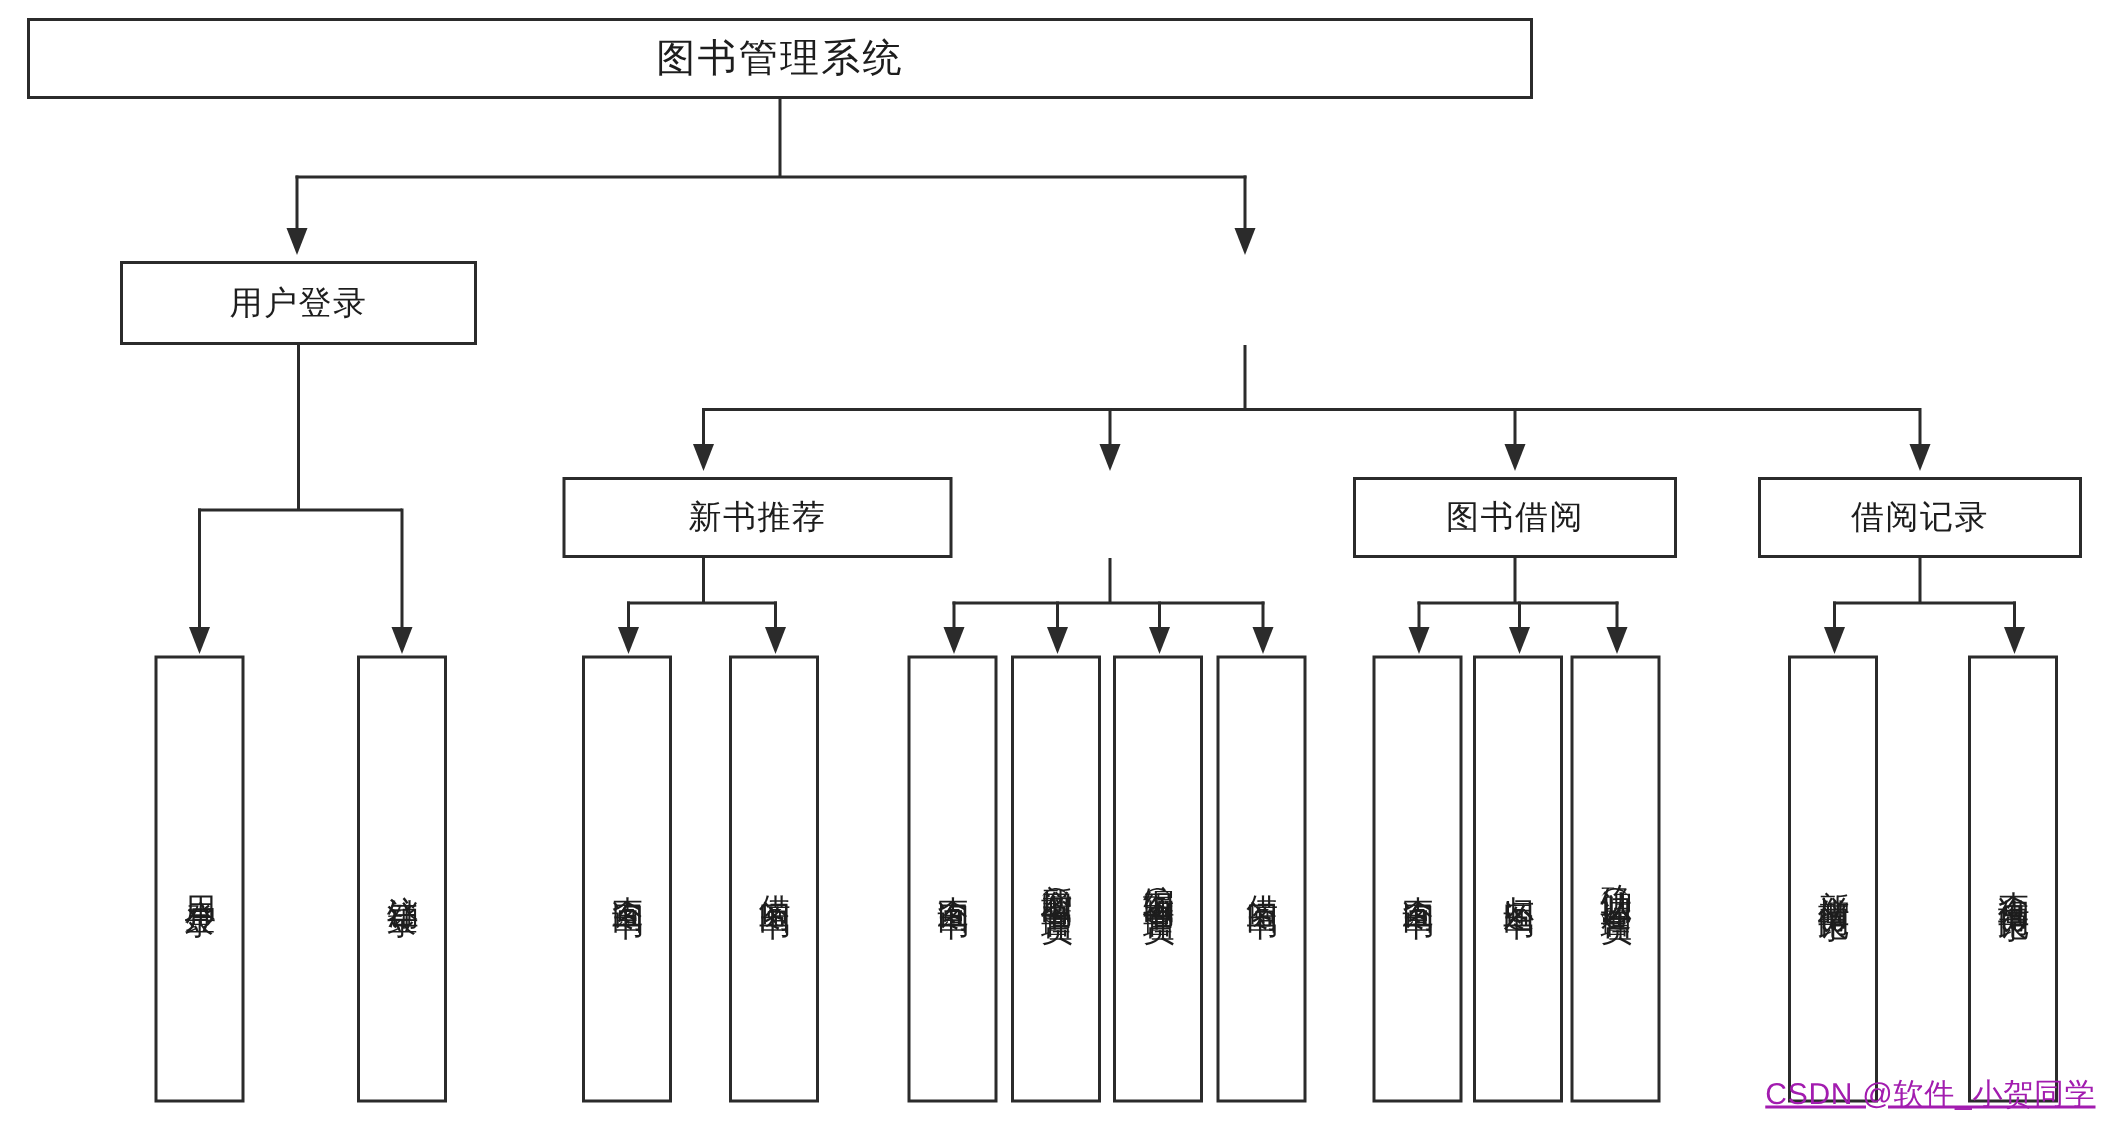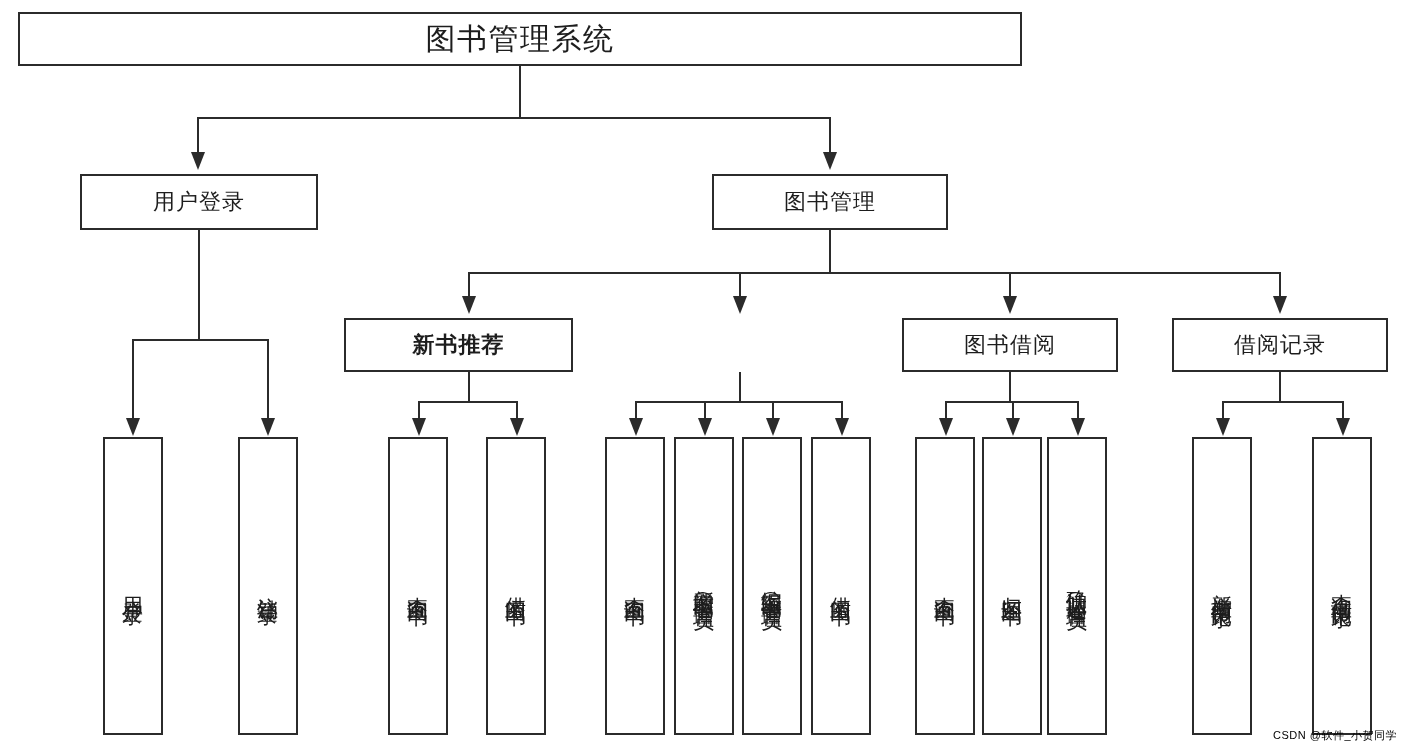--- a/index.html
+++ b/index.html
@@ -34,21 +34,21 @@
   .node .label {
     display: block;
     color: #1d1d1d;
   }
   .node.horiz .label {
     font-size: 22px;
     letter-spacing: 1px;
     white-space: nowrap;
   }
   .node.root .label {
-    font-size: 30px;
+    font-size: 26px;
     letter-spacing: 1.5px;
   }
   
   .node.vert {
     align-items: center;
     justify-content: center;
     padding: 8px 0;
   }
   .node.vert .label {
     writing-mode: vertical-rl;
@@ -71,25 +71,26 @@
     height: 0;
     border-left: 7px solid transparent;
     border-right: 7px solid transparent;
     border-top: 18px solid #2b2b2b;
   }
   
   #watermark {
     position: absolute;
     right: 8px;
     bottom: 4px;
-    font-size: 11px;
-    color: #000000;
+    font-size: 20px;
+    color: #a21caf;
     letter-spacing: 0.5px;
     white-space: nowrap;
     user-select: none;
+    text-decoration: underline;
   }
 </style>
 </head>
 <body>
 
 <div id="canvas">
 
   <div class="node root horiz" style="left:18px; top:12px; width:1004px; height:54px;">
     <span class="label">图书管理系统</span>
   </div>
@@ -98,43 +99,40 @@
   <div class="edge h" style="left:197px; top:117px; width:634px;"></div>
   <div class="edge v" style="left:197px; top:117px; height:36px;"></div>
   <div class="edge v" style="left:829px; top:117px; height:36px;"></div>
   <div class="arrow" style="left:191px; top:152px;"></div>
   <div class="arrow" style="left:823px; top:152px;"></div>
 
   <div class="node horiz" style="left:80px; top:174px; width:238px; height:56px;">
     <span class="label">用户登录</span>
   </div>
 
-  <div class="node horiz" style="left:712px; top:174px; width:236px; height:56px;">
-    <span class="label">图书管理</span>
-  </div>
 
   <div class="edge v" style="left:198px; top:230px; height:110px;"></div>
   <div class="edge h" style="left:132px; top:339px; width:136px;"></div>
   <div class="edge v" style="left:132px; top:339px; height:80px;"></div>
   <div class="edge v" style="left:267px; top:339px; height:80px;"></div>
   <div class="arrow" style="left:126px; top:418px;"></div>
   <div class="arrow" style="left:261px; top:418px;"></div>
 
   <div class="edge v" style="left:829px; top:230px; height:43px;"></div>
   <div class="edge h" style="left:468px; top:272px; width:812px;"></div>
   <div class="edge v" style="left:468px; top:272px; height:25px;"></div>
   <div class="edge v" style="left:739px; top:272px; height:25px;"></div>
   <div class="edge v" style="left:1009px; top:272px; height:25px;"></div>
   <div class="edge v" style="left:1279px; top:272px; height:25px;"></div>
   <div class="arrow" style="left:462px; top:296px;"></div>
   <div class="arrow" style="left:733px; top:296px;"></div>
   <div class="arrow" style="left:1003px; top:296px;"></div>
   <div class="arrow" style="left:1273px; top:296px;"></div>
 
-  <div class="node horiz" style="left:344px; top:318px; width:229px; height:54px;font-weight:bold;">
+  <div class="node horiz" style="left:375px; top:318px; width:260px; height:54px;">
     <span class="label">新书推荐</span>
   </div>
   <div class="node horiz" style="left:902px; top:318px; width:216px; height:54px;">
     <span class="label">图书借阅</span>
   </div>
   <div class="node horiz" style="left:1172px; top:318px; width:216px; height:54px;">
     <span class="label">借阅记录</span>
   </div>
 
   <div class="edge v" style="left:468px; top:372px; height:30px;"></div>

